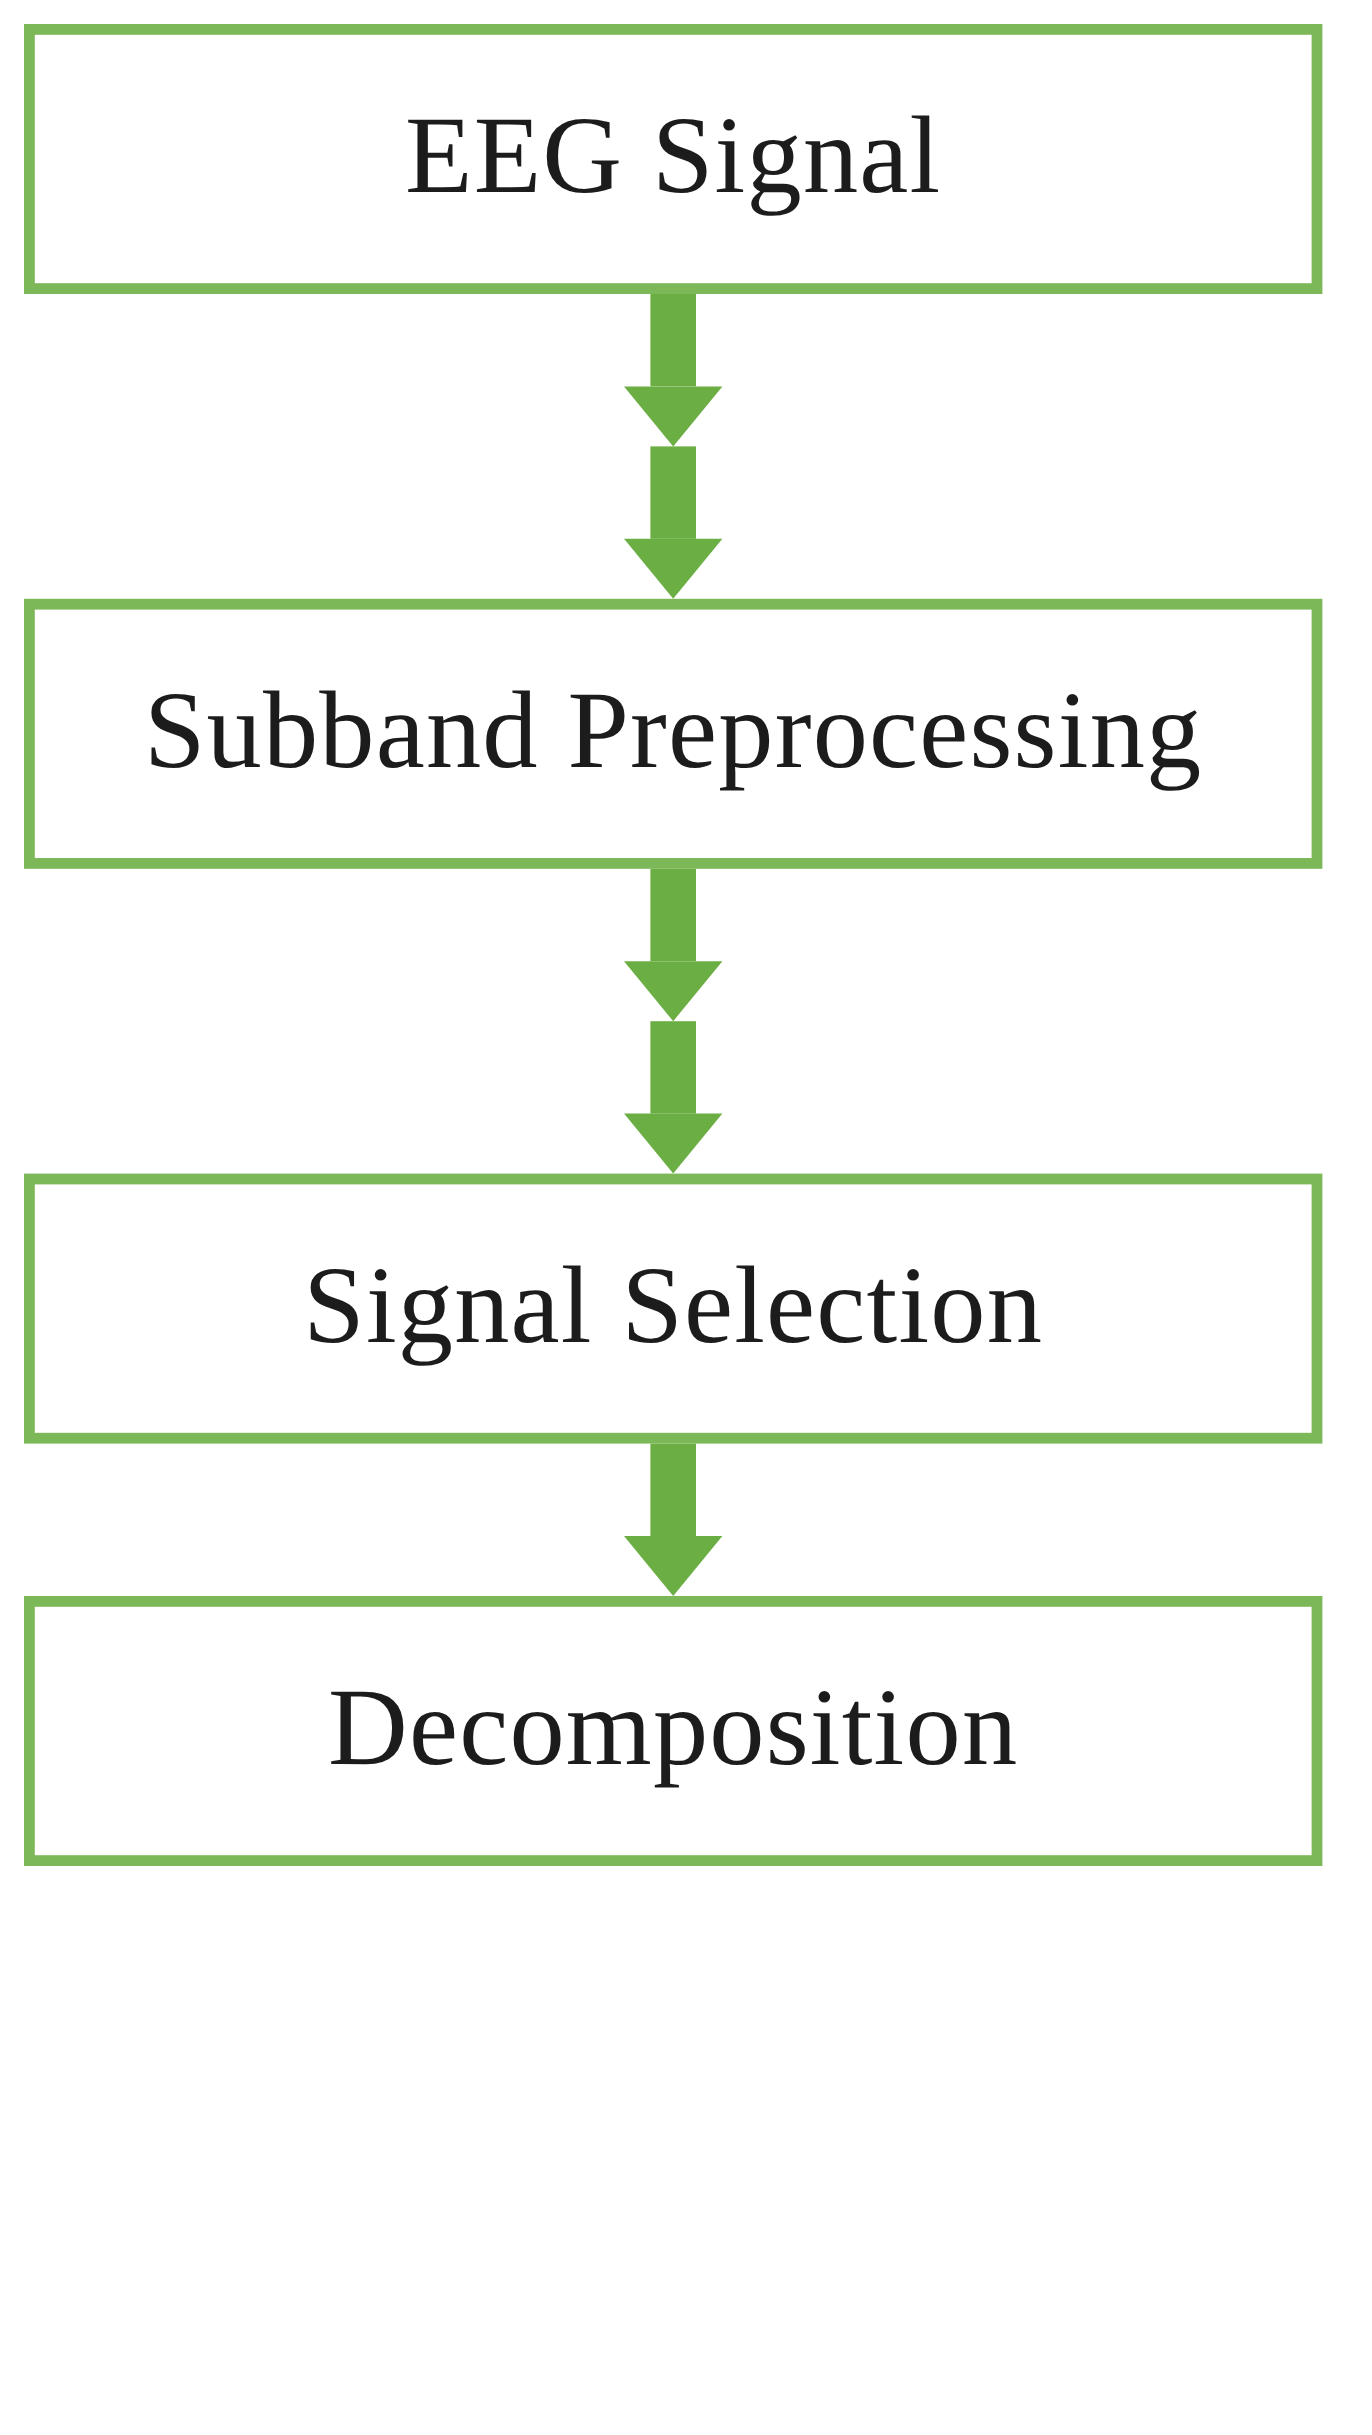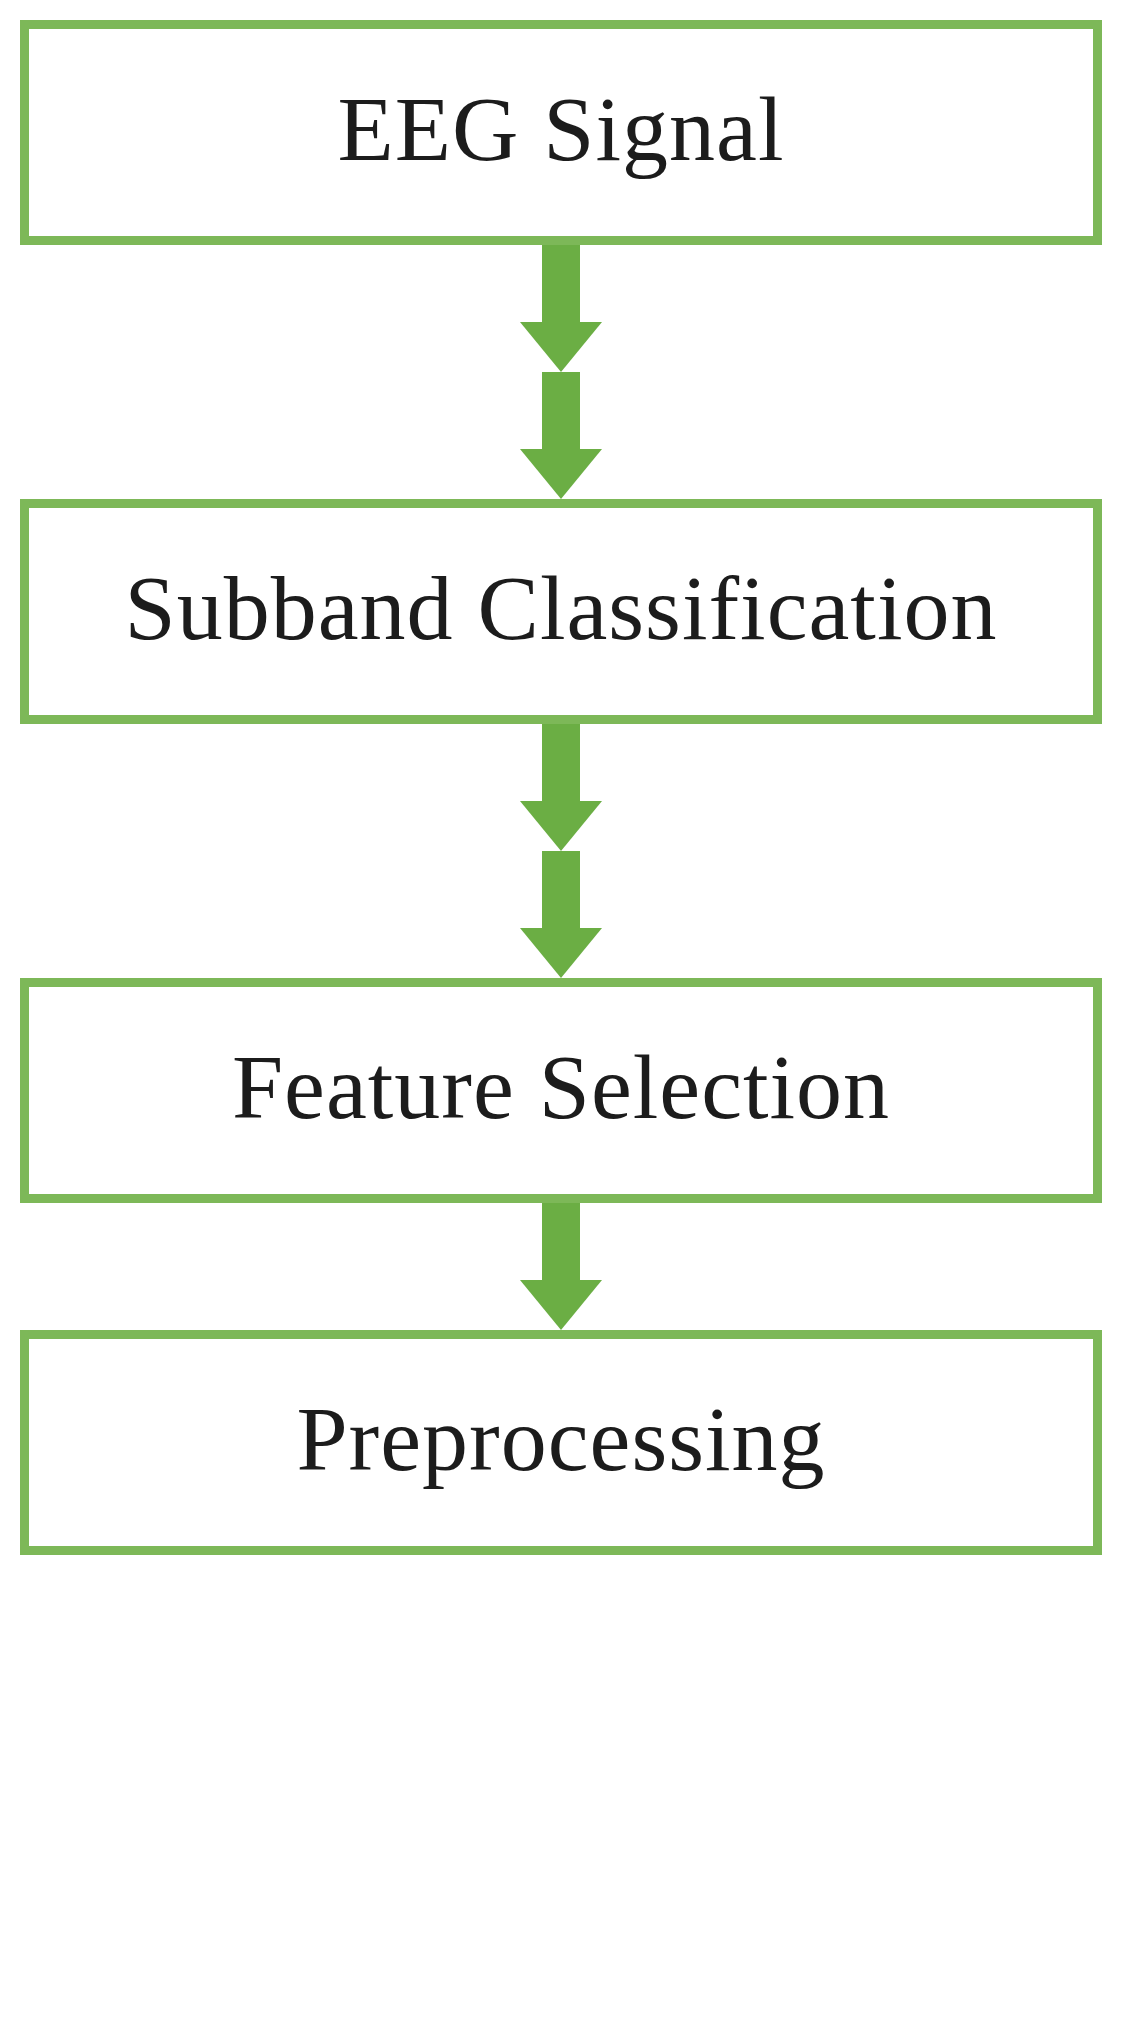--- a/index.html
+++ b/index.html
@@ -73,40 +73,40 @@
     <div class="head"></div>
   </div>
 
 
   <div class="flow-arrow">
     <div class="shaft"></div>
     <div class="head"></div>
   </div>
 
   <div class="flow-box">
-    <span class="label">Subband Classification</span>
+    <span class="label">Subband Preprocessing</span>
   </div>
 
   <div class="flow-arrow">
     <div class="shaft"></div>
     <div class="head"></div>
   </div>
 
 
   <div class="flow-arrow">
     <div class="shaft"></div>
     <div class="head"></div>
   </div>
 
   <div class="flow-box">
-    <span class="label">Feature Selection</span>
+    <span class="label">Signal Selection</span>
   </div>
 
   <div class="flow-arrow">
     <div class="shaft"></div>
     <div class="head"></div>
   </div>
 
   <div class="flow-box">
-    <span class="label">Preprocessing</span>
+    <span class="label">Decomposition</span>
   </div>
 
 </div>
 
 </body></html>

